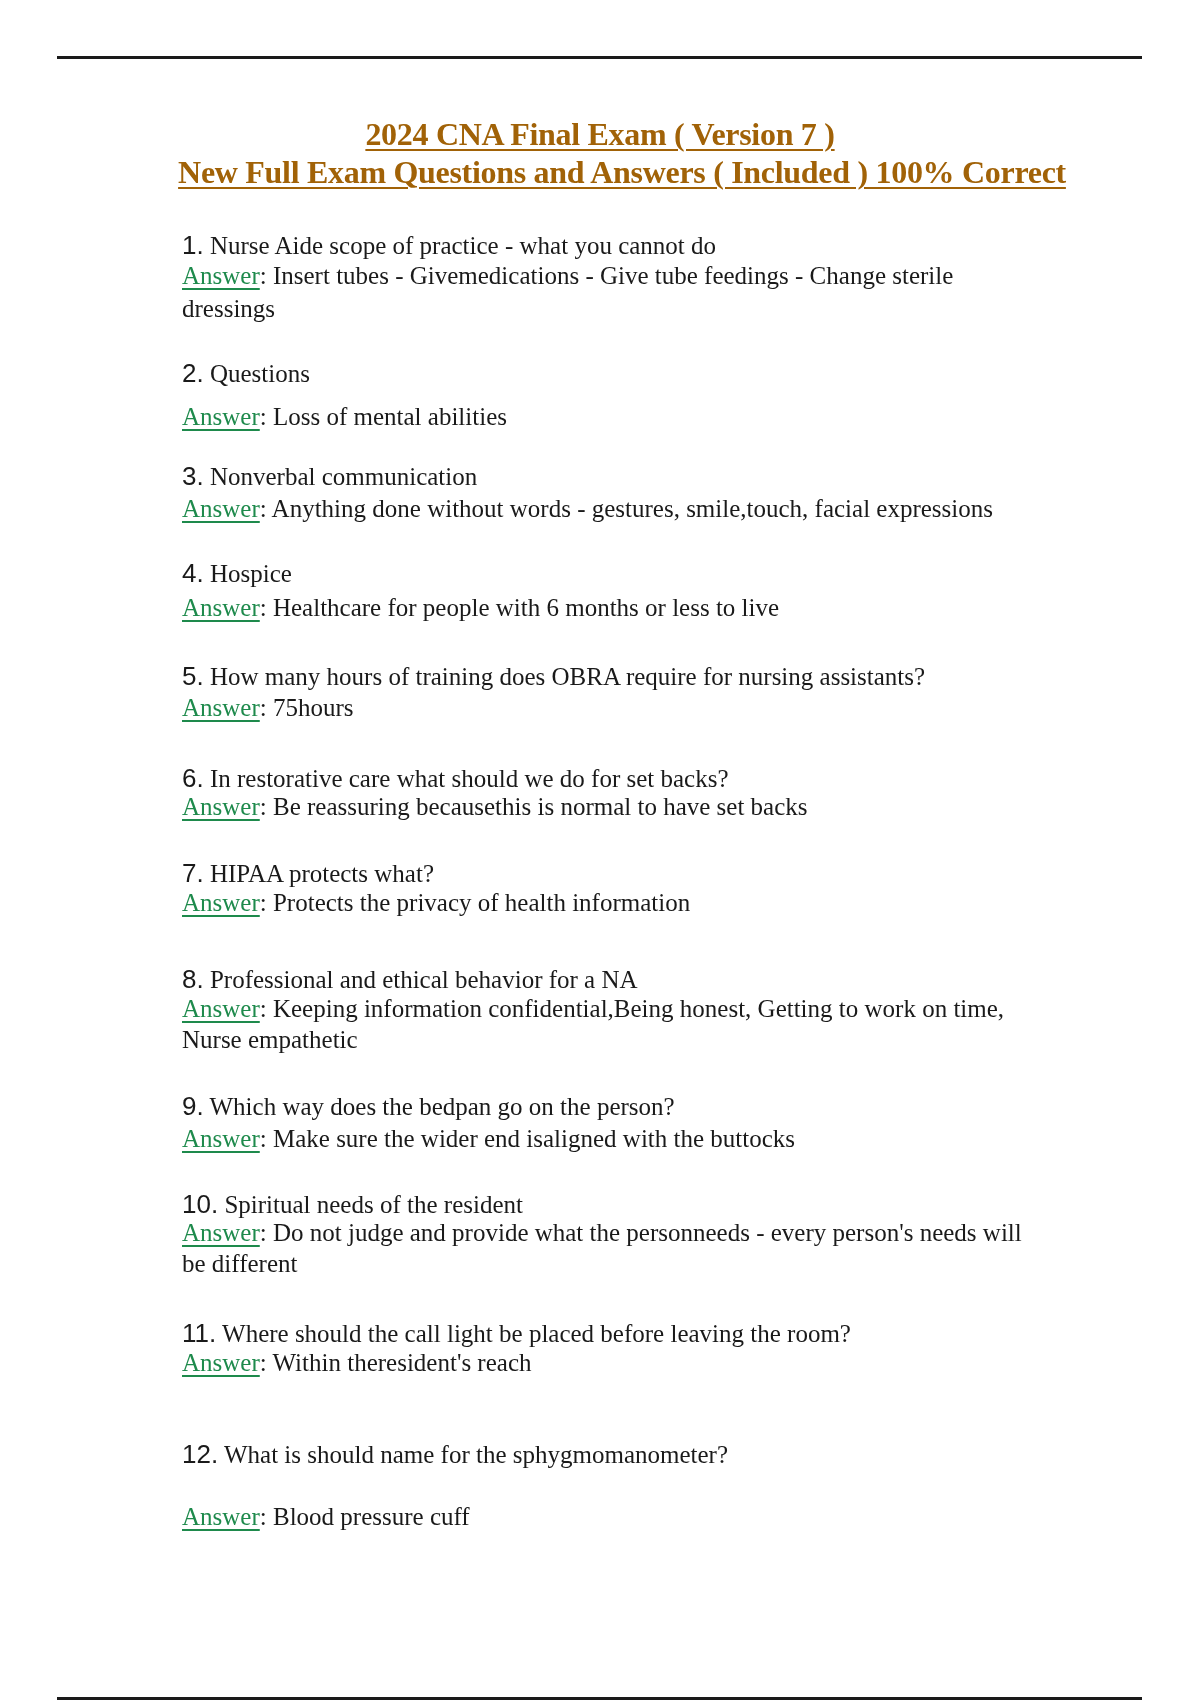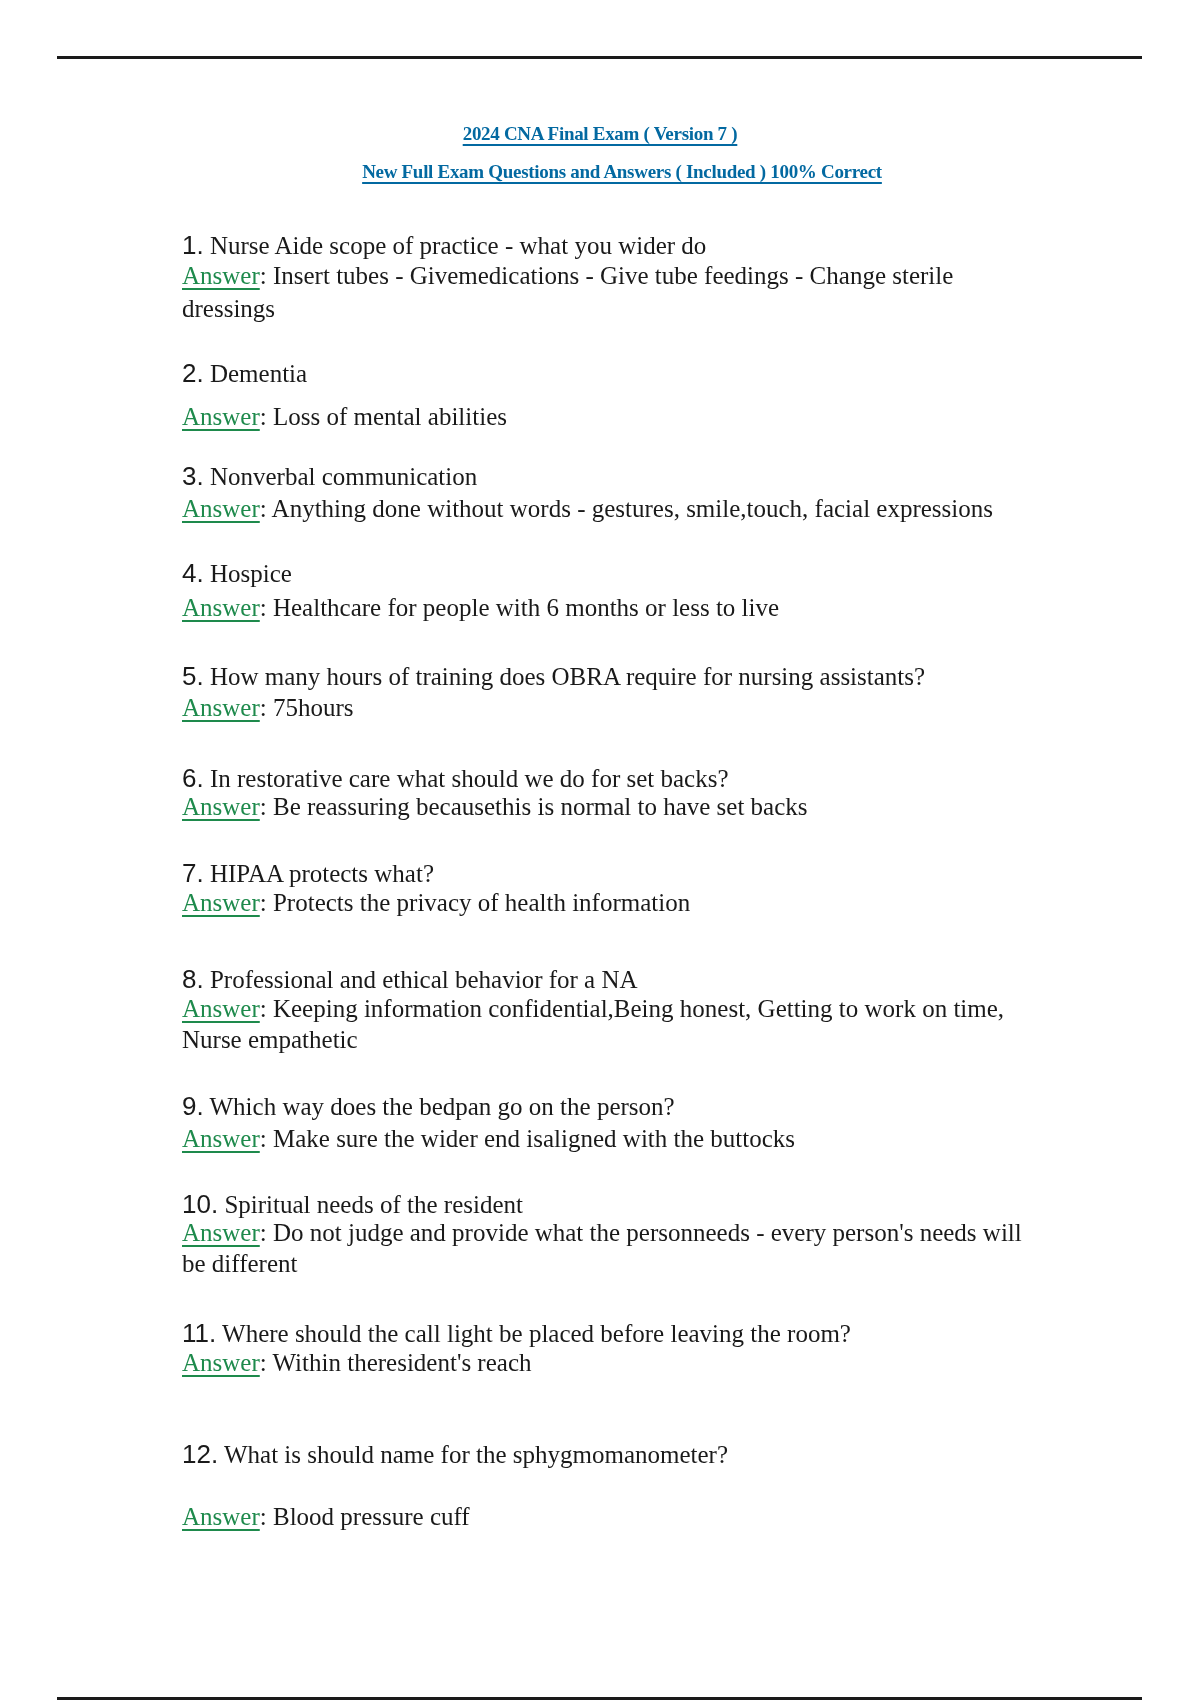--- a/index.html
+++ b/index.html
@@ -3,21 +3,21 @@
 <meta charset="utf-8">
 <style>
   html, body { margin: 0; padding: 0; background: #ffffff; }
   body { width: 1200px; height: 1700px; position: relative; overflow: hidden; }
   .rule { position: absolute; left: 57px; width: 1085px; height: 3px; background: #1a1a1a; }
   .rule-top { top: 56px; }
   .rule-bottom { top: 1697px; }
   .title {
     position: absolute; left: 0; width: 1200px; text-align: center;
     font-family: "Liberation Serif", serif; font-weight: bold;
-    color: #0369a1; font-size: 19px; line-height: 34px;
+    color: #a16207; font-size: 32px; line-height: 34px;
     letter-spacing: -0.3px;
   }
   .title span { text-decoration: underline; text-decoration-thickness: 2px; text-underline-offset: 4px; }
   .title-1 { top: 117px; }
   .title-2 { top: 155px; left: 22px; }
   .line {
     position: absolute; left: 182px; white-space: nowrap;
     font-family: "Liberation Serif", serif; font-size: 25px; line-height: 30px; color: #1a1a1a;
   }
   .num { font-family: "Liberation Sans", sans-serif; font-size: 26px; }
@@ -27,25 +27,25 @@
   }
 </style>
 </head>
 <body>
 
 <div class="rule rule-top"></div>
 
 <div class="title title-1"><span>2024 CNA Final Exam ( Version 7 )</span></div>
 <div class="title title-2"><span>New Full Exam Questions and Answers ( Included ) 100% Correct</span></div>
 
-<div class="line" style="top:230px"><span class="num">1.</span> <span>Nurse Aide scope of practice - what you wider do</span></div>
+<div class="line" style="top:230px"><span class="num">1.</span> <span>Nurse Aide scope of practice - what you cannot do</span></div>
 <div class="line" style="top:261px"><span class="ans-label">Answer</span>: <span>Insert tubes - Givemedications - Give tube feedings - Change sterile</span></div>
 <div class="line" style="top:294px"><span>dressings</span></div>
 
-<div class="line" style="top:358px"><span class="num">2.</span> <span>Dementia</span></div>
+<div class="line" style="top:358px"><span class="num">2.</span> <span>Questions</span></div>
 <div class="line" style="top:402px"><span class="ans-label">Answer</span>: <span>Loss of mental abilities</span></div>
 
 <div class="line" style="top:461px"><span class="num">3.</span> <span>Nonverbal communication</span></div>
 <div class="line" style="top:494px"><span class="ans-label">Answer</span>: <span>Anything done without words - gestures, smile,touch, facial expressions</span></div>
 
 <div class="line" style="top:558px"><span class="num">4.</span> <span>Hospice</span></div>
 <div class="line" style="top:593px"><span class="ans-label">Answer</span>: <span>Healthcare for people with 6 months or less to live</span></div>
 
 <div class="line" style="top:661px"><span class="num">5.</span> <span>How many hours of training does OBRA require for nursing assistants?</span></div>
 <div class="line" style="top:693px"><span class="ans-label">Answer</span>: <span>75hours</span></div>

